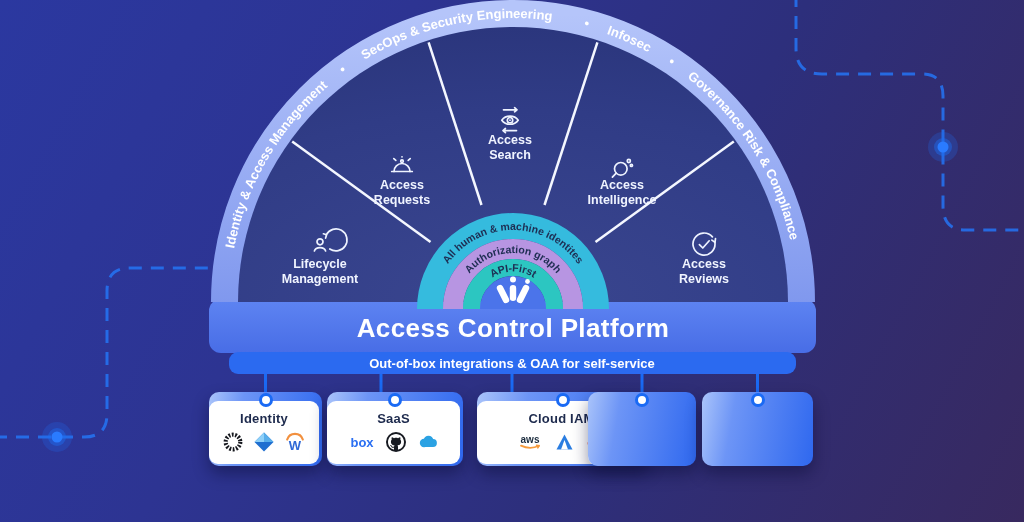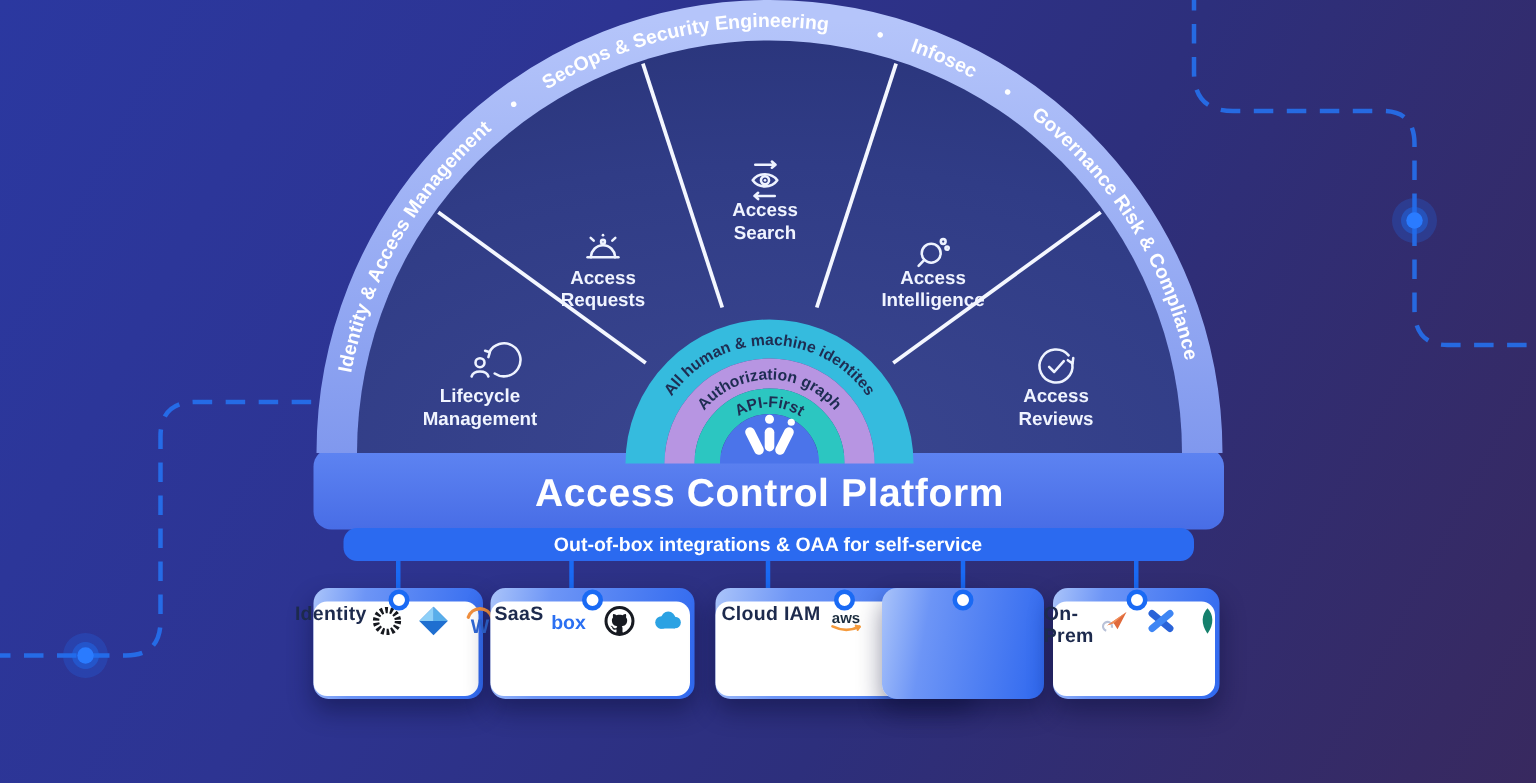--- a/index.html
+++ b/index.html
@@ -8,21 +8,21 @@
     font-family:"Liberation Sans","DejaVu Sans",sans-serif;
     background:linear-gradient(118deg,#2b38a0 0%,#2d3492 32%,#2d2f7c 62%,#38295f 100%);
   }
   .scene{position:absolute;inset:0;}
   
   .card{position:absolute;top:392px;height:74px;}
   .card-back{position:absolute;inset:0;border-radius:10px;
     background:linear-gradient(100deg,#aac4fa 0%,#6d95f6 28%,#2f68ef 100%);
     box-shadow:0 8px 16px rgba(8,12,50,.45);}
   .card-face{position:absolute;left:0;right:3px;top:9px;bottom:2px;background:#ffffff;
-    border-radius:9px;display:flex;flex-direction:row;justify-content:center;gap:3px;}
+    border-radius:9px;display:flex;flex-direction:column;align-items:center;justify-content:center;gap:3px;}
   .card-title{font-size:13px;font-weight:700;color:#1d2a4d;letter-spacing:.2px;}
   .icon-row{display:flex;align-items:center;gap:9px;height:26px;}
   .card-dot{position:absolute;top:1px;left:50%;margin-left:-7px;width:8px;height:8px;
     border-radius:50%;background:#ffffff;border:3px solid #1a6af4;}
 </style>
 </head>
 <body>
 
 <svg class="scene" viewBox="0 0 1024 522">
   <defs>
@@ -250,31 +250,14 @@
   <div class="card-dot"></div>
 </div>
 
 <div class="card" style="left:588px;width:108px;">
   <div class="card-back"></div>
   <div class="card-dot"></div>
 </div>
 
 <div class="card" style="left:702px;width:111px;">
   <div class="card-back"></div>
-  <div class="card-face">
-    <div class="card-title">On-Prem</div>
-    <div class="icon-row">
-      <svg width="22" height="22" viewBox="0 0 22 22">
-        <path d="M 5.5,17.5 A 3,3 0 1 1 9.2,15.5" fill="none" stroke="#b9c2d8" stroke-width="1.4"></path>
-        <path d="M 6,14 L 19,5 L 13,16.5 L 10.5,12.5 Z" fill="#e06a3c"></path>
-        <path d="M 6,14 L 19,5 L 11,12 Z" fill="#f2935f"></path>
-      </svg>
-      <svg width="22" height="22" viewBox="0 0 22 22">
-        <path d="M 5,6 L 17,16" stroke="#2a63d8" stroke-width="4.6" stroke-linecap="round"></path>
-        <path d="M 17,6 L 5,16" stroke="#3f86f4" stroke-width="4.6" stroke-linecap="round"></path>
-      </svg>
-      <svg width="22" height="22" viewBox="0 0 22 22">
-        <path d="M 11,2.5 C 15,6.5 15.6,13 11,19.5 C 6.4,13 7,6.5 11,2.5 Z" fill="#15806c"></path>
-      </svg>
-    </div>
-  </div>
   <div class="card-dot"></div>
 </div>
 
 </body></html>

